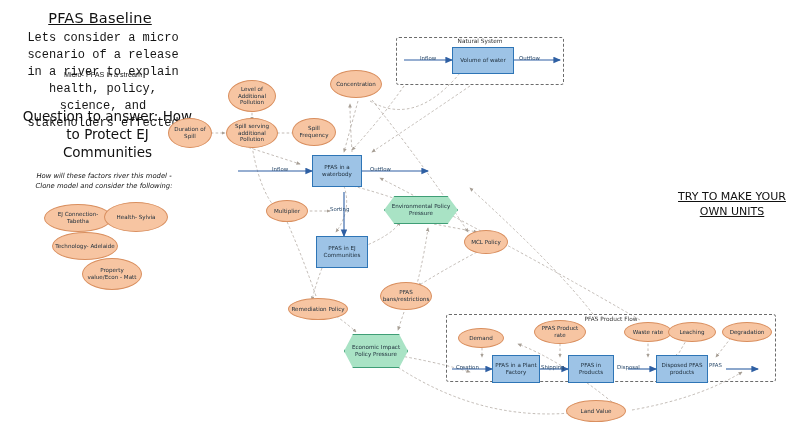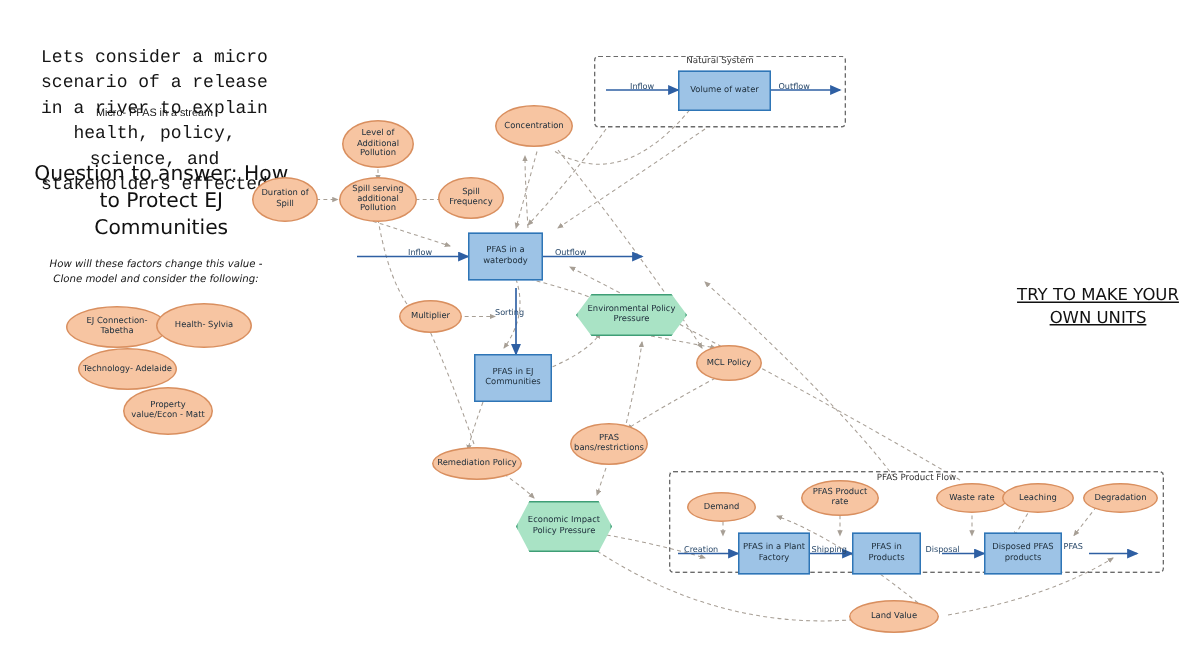--- a/index.html
+++ b/index.html
@@ -162,28 +162,29 @@
 
       <path d="M344,192 L344,236"></path>
 
       <path d="M452,369 L492,369"></path>
       <path d="M540,369 L568,369"></path>
       <path d="M628,369 L656,369"></path>
       <path d="M726,369 L758,369"></path>
     </g>
   </svg>
 
+  <div class="txtblk" id="title-pfas-baseline">PFAS Baseline</div>
 
   <div class="txtblk" id="intro-paragraph">Lets consider a micro scenario of a release in a river to explain health, policy, science, and stakeholders effected</div>
 
   <div class="txtblk" id="micro-note">Micro- PFAS in a stream</div>
 
   <div class="txtblk" id="question-heading">Question to answer: How to Protect EJ Communities</div>
 
-  <div class="txtblk" id="factors-prompt">How will these factors change this value - Clone model and consider the following:</div>
+  <div class="txtblk" id="factors-prompt">How will these factors river this model - Clone model and consider the following:</div>
 
   <div class="txtblk" id="units-callout">TRY TO MAKE YOUR OWN UNITS</div>
 
   <div class="factor-oval" style="left:44px;top:204px;width:68px;height:28px;">EJ Connection- Tabetha</div>
   <div class="factor-oval" style="left:104px;top:202px;width:64px;height:30px;">Health- Sylvia</div>
   <div class="factor-oval" style="left:52px;top:232px;width:66px;height:28px;">Technology- Adelaide</div>
   <div class="factor-oval" style="left:82px;top:258px;width:60px;height:32px;">Property value/Econ - Matt</div>
 
   <div class="grp" style="left:396px;top:37px;width:168px;height:48px;"></div>
   <div class="grp-label" style="left:396px;top:38px;width:168px;">Natural System</div>

